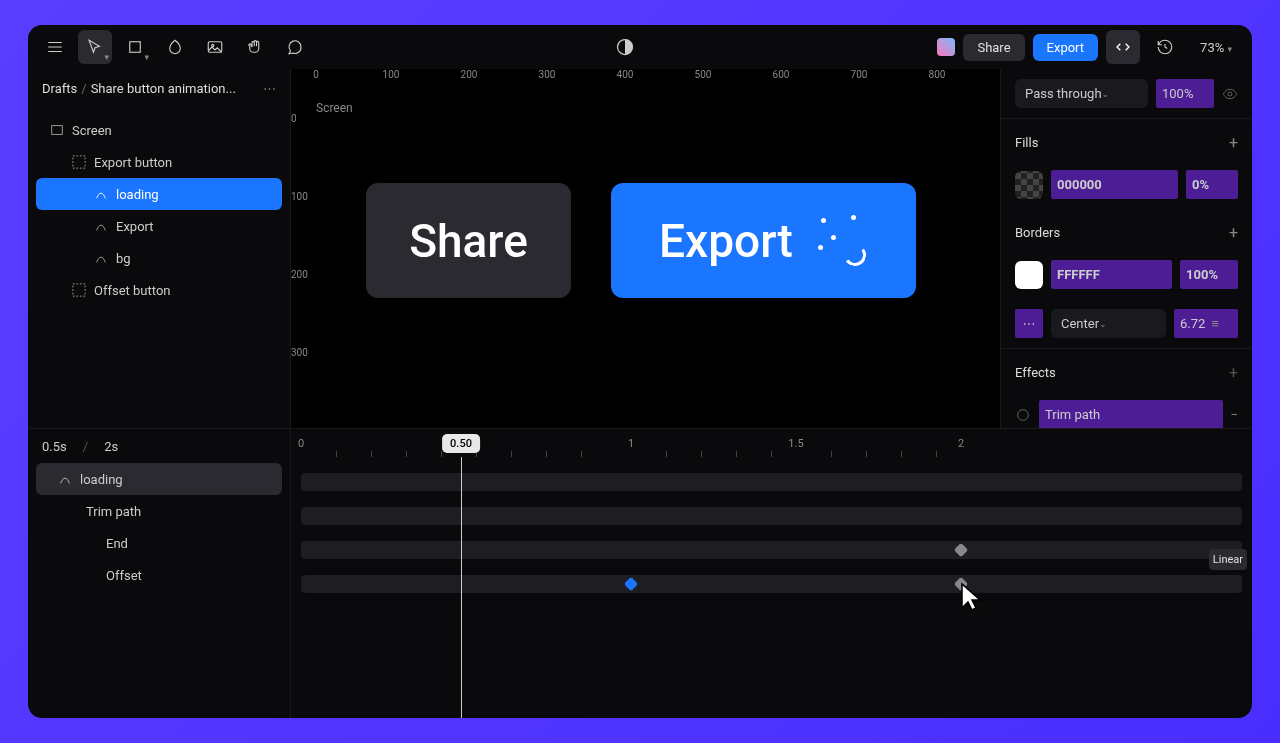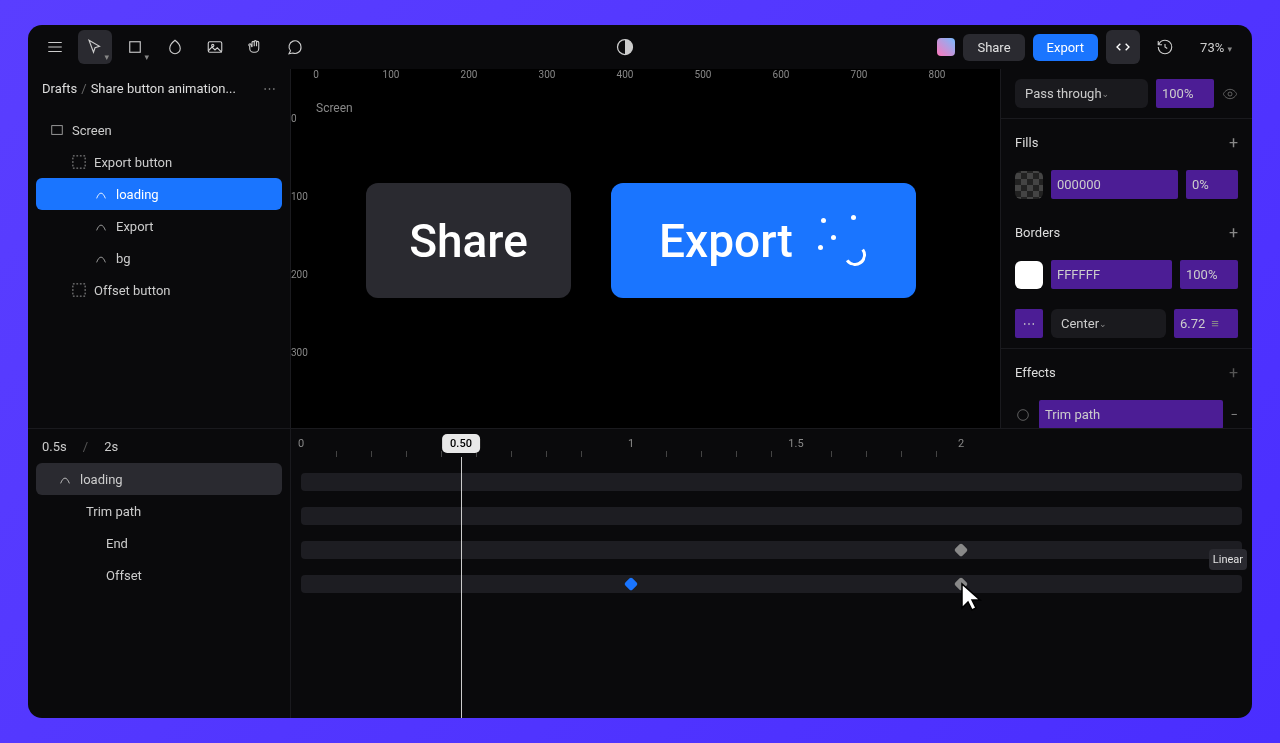--- a/index.html
+++ b/index.html
@@ -69,21 +69,21 @@
 .export-btn-ui { position:absolute; left:300px; top:90px; width:305px; height:115px; background:#1a75ff; border-radius:12px; display:flex; align-items:center; justify-content:center; color:#fff; font-size:46px; font-weight:500; gap:20px; }
 .spinner { width:55px;height:55px; position:relative; }
 .spinner .dot { position:absolute; width:5px;height:5px; background:#fff; border-radius:50%; }
 .spinner .arc { position:absolute; right:2px; bottom:2px; width:22px;height:22px; border:3px solid transparent; border-bottom-color:#fff; border-right-color:#fff; border-radius:50%; transform:rotate(10deg);}
 .playback { position:absolute; bottom:8px; left:50%; transform:translateX(-50%); background:#000; border:1px solid #333; border-radius:30px; display:flex; align-items:center; padding:4px; gap:4px; }
 .pb-bolt { background:#1a75ff; width:40px; height:32px; border-radius:18px; display:flex;align-items:center;justify-content:center; color:#fff; }
 .pb-btn { width:32px;height:32px;display:flex;align-items:center;justify-content:center; color:#ccc; }
 .pb-speed { padding:0 10px; color:#ccc; }
 .sidebar-right { width:252px; border-left:1px solid #1a1a1e; display:flex; flex-direction:column; padding:0; gap:0; }
 .prop-row { padding:10px 14px; display:flex; align-items:center; gap:8px; border-bottom:1px solid #1a1a1e; }
-.prop-row.nb { border-bottom:none; }
+.prop-row.nb { border-bottom:none;font-weight:bold; }
 .prop-header { padding:14px 14px 8px; display:flex; align-items:center; justify-content:space-between; color:#ddd; }
 .dropdown { background:#1a1a1e; border-radius:6px; padding:7px 10px; display:flex; align-items:center; justify-content:flex-start; flex:1; color:#ccc; }
 .input-box { background:#4c1d95; border-radius:2px; padding:7px 6px; color:#ccc; }
 .swatch { width:28px;height:28px;border-radius:6px; }
 .swatch.checker { background:repeating-conic-gradient(#444 0% 25%, #222 0% 50%) 0/12px 12px; }
 .swatch.white { background:#fff; }
 .add-btn { color:#888; font-size:16px; }
 .timeline { height:290px; border-top:1px solid #1a1a1e; display:flex; }
 .tl-left { width:263px; border-right:1px solid #1a1a1e; }
 .tl-time-hdr { height:34px; display:flex; align-items:center; padding:0 14px; color:#ccc; gap:8px; }

